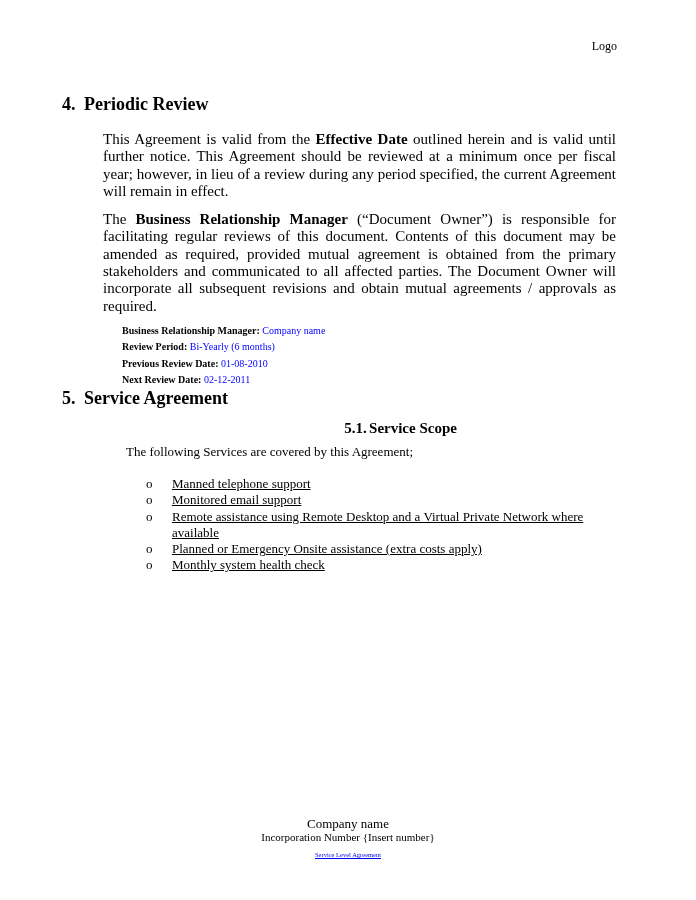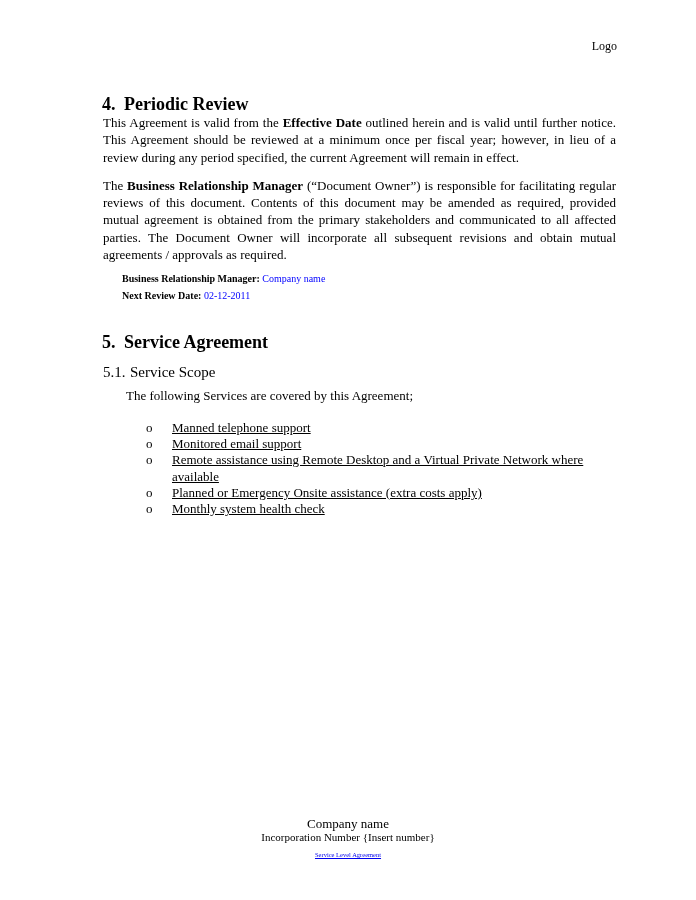--- a/index.html
+++ b/index.html
@@ -11,43 +11,43 @@
     color:#000000;
     overflow:hidden;
   }
   .logo {
     position:absolute; top:40px; right:79px;
     font-size:12px; line-height:13px;
   }
   .content { position:absolute; top:94px; left:0; right:0; }
 
   .sec-heading {
-    margin:0; padding-left:102px;
+    margin:0; padding-left:62px;
     font-size:18px; font-weight:bold; line-height:20px;
   }
-  .sec-heading.second { margin-top:28px; }
+  .sec-heading.second { }
   .sec-num { display:inline-block; width:22px; }
 
   .body-p {
-    margin:0 80px 0 103px;
-    font-size:13px; line-height:17.3px;
+    margin:17px 80px 0 103px;
+    font-size:15px; line-height:17.3px;
     text-align:justify;
   }
   .body-p.p2 { margin-top:11px; }
 
   .review-block {
     margin:8px 80px 0 122px;
     font-size:10px; line-height:16.3px;
   }
   .review-label { font-weight:bold; }
   .blue-val { color:#0000FF; }
 
   .sub-heading {
     margin:12px 0 0 103px;
-    font-size:15px; font-weight:normal; line-height:17px;
+    font-size:15px; font-weight:bold; line-height:17px;text-align:center;
   }
   .sub-num { display:inline-block; width:27px; }
 
   .list-intro {
     margin:6px 80px 0 126px;
     font-size:13px; line-height:17px;
   }
   .service-list {
     margin:16px 80px 0 146px; padding:0;
     list-style:none;
@@ -80,20 +80,24 @@
 
     <h1 class="sec-heading"><span class="sec-num">4.</span><span>Periodic Review</span></h1>
 
     <p class="body-p"><span>This Agreement is valid from the </span><span style="font-weight: bold;">Effective Date</span><span> outlined herein and is valid until further notice. This Agreement should be reviewed at a minimum once per fiscal year; however, in lieu of a review during any period specified, the current Agreement will remain in effect.</span></p>
 
     <p class="body-p p2"><span>The </span><span style="font-weight: bold;">Business Relationship Manager</span><span> (“Document Owner”) is responsible for facilitating regular reviews of this document. Contents of this document may be amended as required, provided mutual agreement is obtained from the primary stakeholders and communicated to all affected parties. The Document Owner will incorporate all subsequent revisions and obtain mutual agreements / approvals as required.</span></p>
 
     <div class="review-block">
       <div class="review-row"><span class="review-label">Business Relationship Manager:</span>
         <span class="blue-val">Company name</span></div>
+      <div class="review-row"><span class="review-label">Review Period:</span>
+        <span class="blue-val">Bi-Yearly (6 months)</span></div>
+      <div class="review-row"><span class="review-label">Previous Review Date:</span>
+        <span class="blue-val">01-08-2010</span></div>
       <div class="review-row"><span class="review-label">Next Review Date:</span>
         <span class="blue-val">02-12-2011</span></div>
     </div>
 
     <h1 class="sec-heading second"><span class="sec-num">5.</span><span>Service Agreement</span></h1>
 
 
     <h2 class="sub-heading"><span class="sub-num">5.1.</span><span>Service Scope</span></h2>
 
     <p class="list-intro">The following Services are covered by this Agreement;</p>

